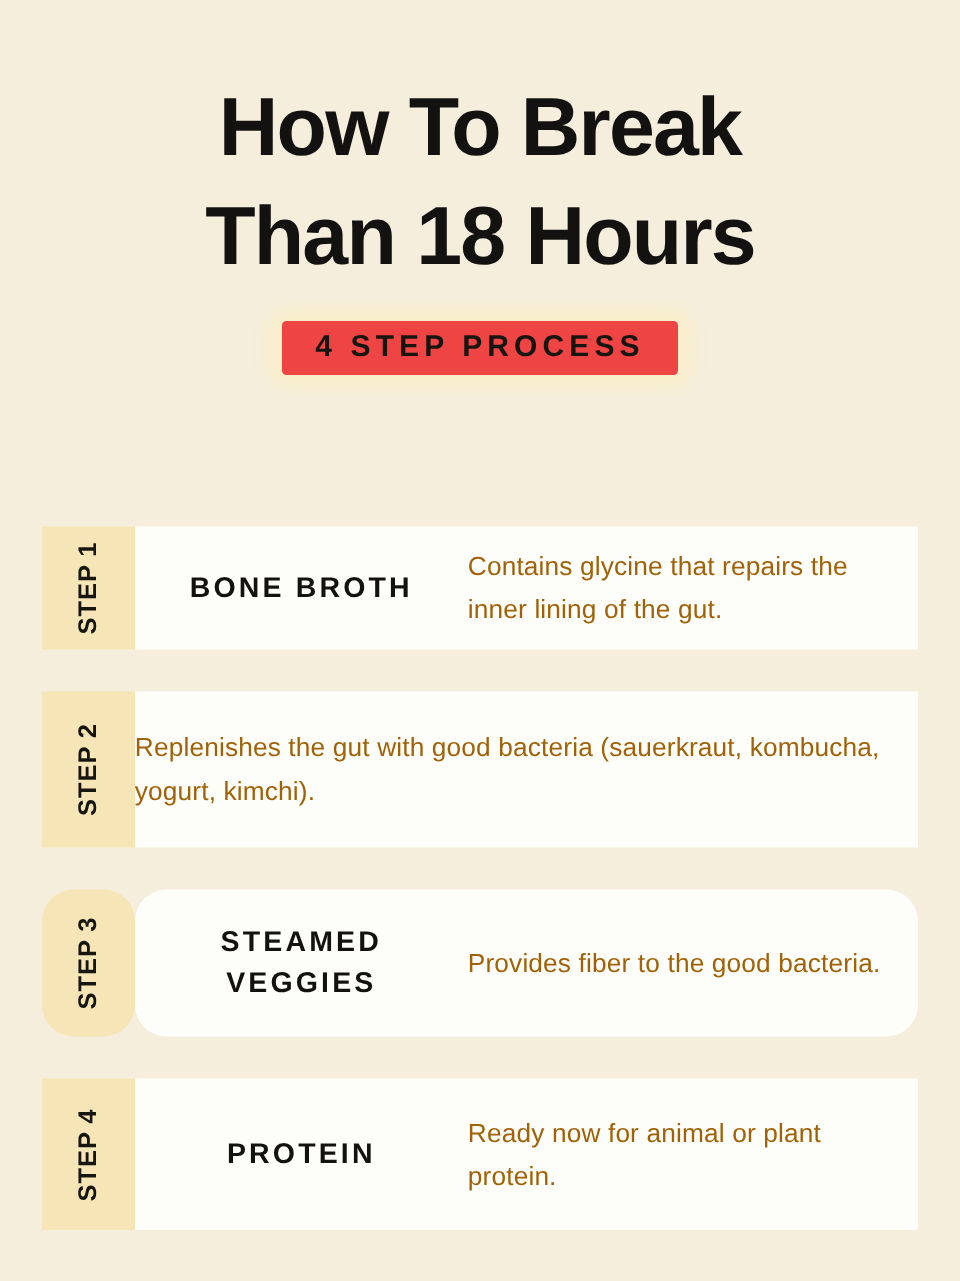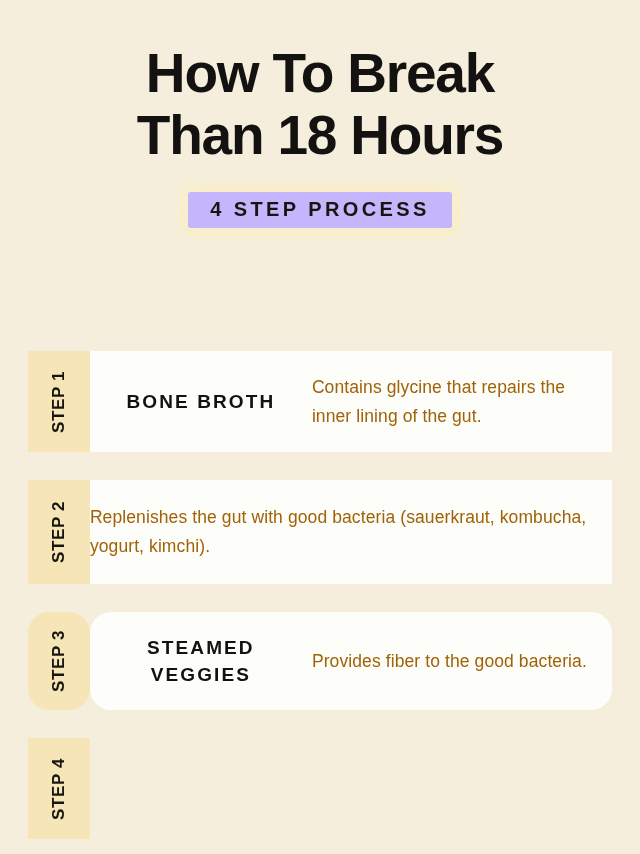--- a/index.html
+++ b/index.html
@@ -35,34 +35,35 @@
     font-family: "Liberation Sans", sans-serif;
     font-weight: 700;
     font-size: 55px;
     line-height: 62px;
     letter-spacing: -1.2px;
     padding: 0 28px;
   }
   .title-line {
     display: block;
     white-space: nowrap;
+    margin-top: 11px;
   }
 
   .subtitle-wrap {
     margin-top: 26px;
     text-align: center;
   }
   .subtitle {
     display: inline-block;
     padding: 6px 22px 7px 22px;
     font-size: 20px;
     font-weight: 600;
     letter-spacing: 3.4px;
     color: #17150f;
-    background: #c4b5fd;
+    background: #ef4444;
     border-radius: 3px;
     box-shadow: 0 0 14px 7px rgba(250,238,194,0.85);
   }
 
   
   .steps {
     position: absolute;
     left: 0;
     top: 351px;
     width: 640px;
@@ -123,21 +124,21 @@
     font-size: 17.5px;
     line-height: 29px;
     color: #a16207;
     font-weight: 400;
     letter-spacing: 0.1px;
     padding-right: 14px;
     box-sizing: border-box;
   }
 
   
-  .step-row.h1 .step-tab, .step-row.h1 .step-card { height: 101px; }
+  .step-row.h1 .step-tab, .step-row.h1 .step-card { height: 82px; }
   .step-row.h2 .step-tab, .step-row.h2 .step-card { height: 104px; }
   .step-row.h3 .step-tab, .step-row.h3 .step-card { height: 98px; border-radius: 21px; }
   .step-row.h4 .step-tab, .step-row.h4 .step-card { height: 101px; }
 </style>
 </head>
 <body>
 
 <div class="poster">
 
   <div class="header">
@@ -179,16 +180,20 @@
       <div class="step-card">
         <div class="step-name">STEAMED VEGGIES</div>
         <div class="step-desc">Provides fiber to the good bacteria.</div>
       </div>
     </div>
 
     <div class="step-row h4">
       <div class="step-tab">
         <span class="step-tab-label">STEP 4</span>
       </div>
+      <div class="step-card">
+        <div class="step-name">PROTEIN</div>
+        <div class="step-desc">Ready now for animal or plant protein.</div>
+      </div>
     </div>
 
   </div>
 </div>
 
 </body></html>

